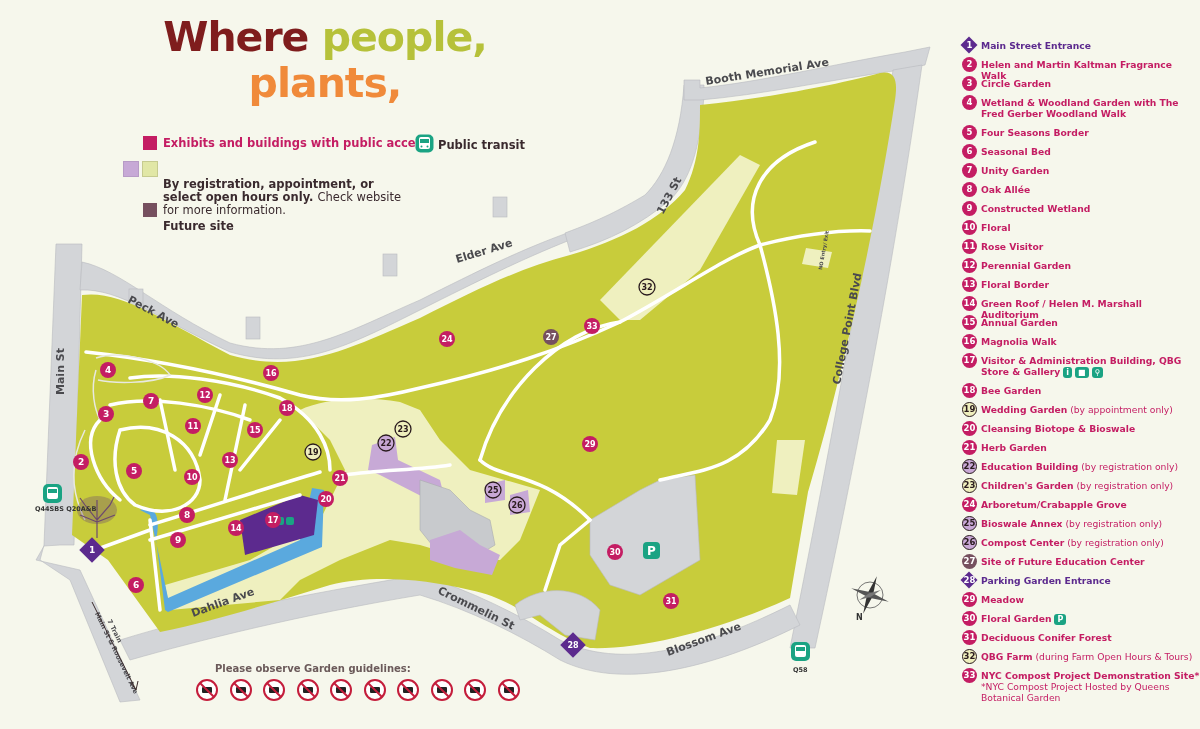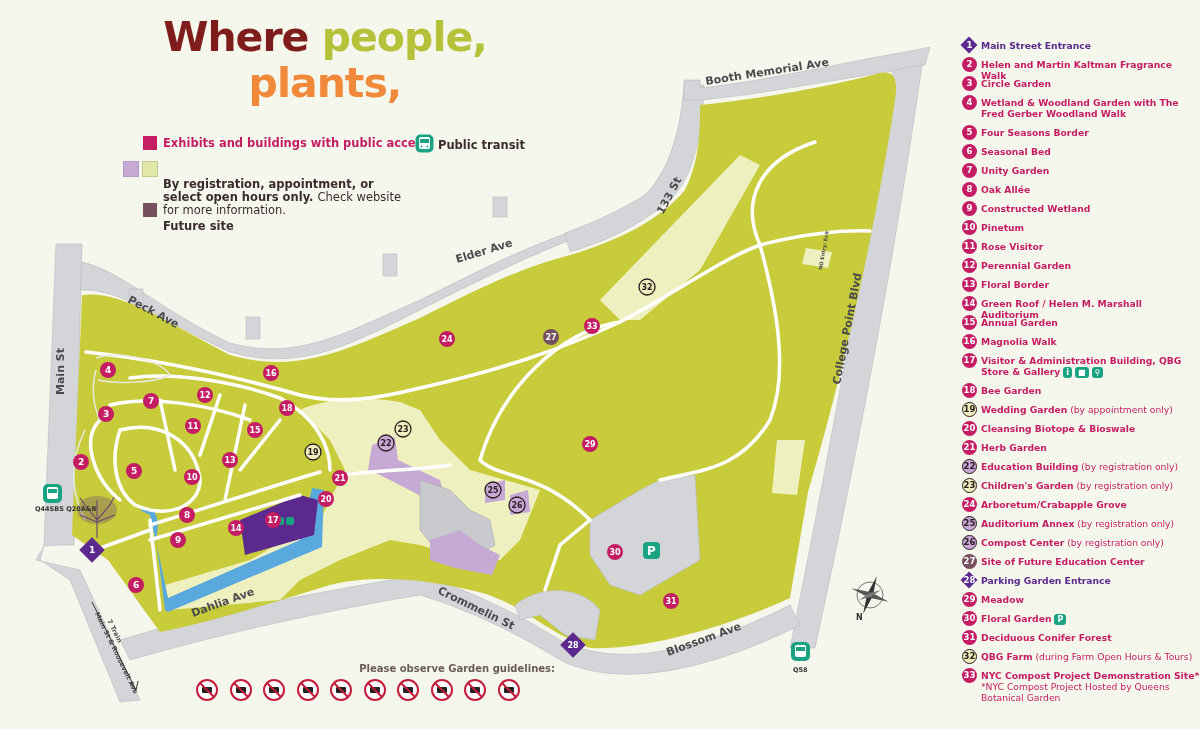--- a/index.html
+++ b/index.html
@@ -14,21 +14,21 @@
   .badge.diamond { background:transparent; position:relative; }
   .badge.diamond::before { content:""; position:absolute; left:1px; top:1px; width:12px; height:12px; background:#5c2a8e; transform:rotate(45deg); }
   .badge.diamond span { position:relative; }
   .badge.reg { background:#f0e2f0; color:#2a1b1e; border:1.5px solid #2a1b1e; width:13px; height:13px; }
   .badge.reg.purple { background:#c9a8d6; }
   .badge.reg.yellow { background:#efefbd; }
   .badge.future { background:#76505f; }
   .li .note { font-weight:normal; }
   .li.diamond-row { color:#5c2a8e; }
   .guidelines { position:absolute; left:195px; top:663px; width:360px; }
-  .guidelines .lbl { text-align:right; font-size:10px; font-weight:bold; color:#6b5a5a; margin-bottom:4px; padding-left:20px; }
+  .guidelines .lbl { text-align:left; font-size:10px; font-weight:bold; color:#6b5a5a; margin-bottom:4px; padding-left:20px; }
   .gicons { display:flex; gap:9.5px; }
   .gicon { width:24px; height:24px; }
   .pill { display:inline-block; background:#1aa383; color:#fff; font-size:8px; border-radius:3px; padding:0 3px; margin-left:3px; line-height:11px; }
 </style>
 </head>
 <body>
 
 <div class="title">
   <div>
     <span style="color:#7f1d1d">Where </span><span style="color:#b6c13a">people, </span><span style="color:#f08a3a">plants,</span>
@@ -380,21 +380,21 @@
     <div class="li" style="height: 19px;">
       <span class="badge">
         <span>9</span>
       </span>
       <div><span>Constructed Wetland</span></div>
     </div>
     <div class="li" style="height: 19px;">
       <span class="badge">
         <span>10</span>
       </span>
-      <div><span>Pinetum</span></div>
+      <div><span>Floral</span></div>
     </div>
     <div class="li" style="height: 19px;">
       <span class="badge">
         <span>11</span>
       </span>
       <div><span>Rose Visitor</span></div>
     </div>
     <div class="li" style="height: 19px;">
       <span class="badge">
         <span>12</span>
@@ -470,21 +470,21 @@
     <div class="li" style="height: 19px;">
       <span class="badge">
         <span>24</span>
       </span>
       <div><span>Arboretum/Crabapple Grove</span></div>
     </div>
     <div class="li" style="height: 19px;">
       <span class="badge reg purple">
         <span>25</span>
       </span>
-      <div><span>Auditorium Annex</span><span class="note"> (by registration only)</span></div>
+      <div><span>Bioswale Annex</span><span class="note"> (by registration only)</span></div>
     </div>
     <div class="li" style="height: 19px;">
       <span class="badge reg purple">
         <span>26</span>
       </span>
       <div><span>Compost Center</span><span class="note"> (by registration only)</span></div>
     </div>
     <div class="li" style="height: 19px;">
       <span class="badge future">
         <span>27</span>

